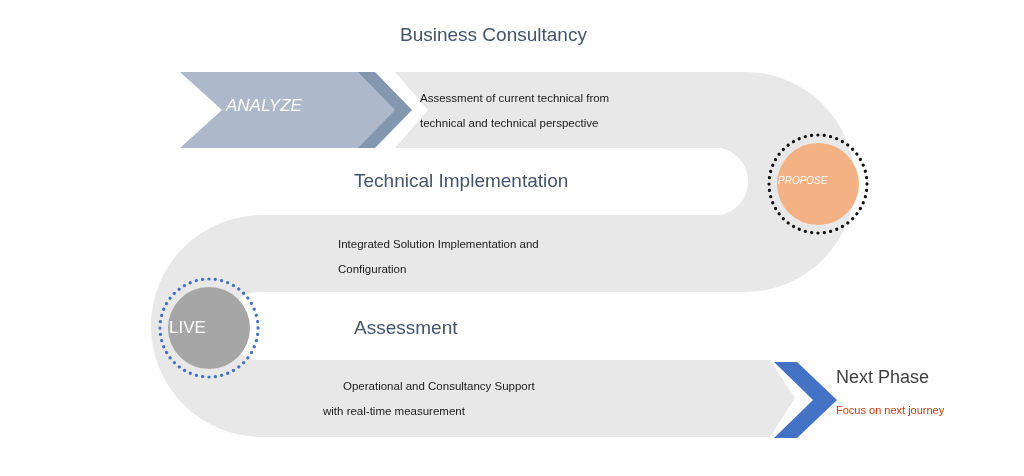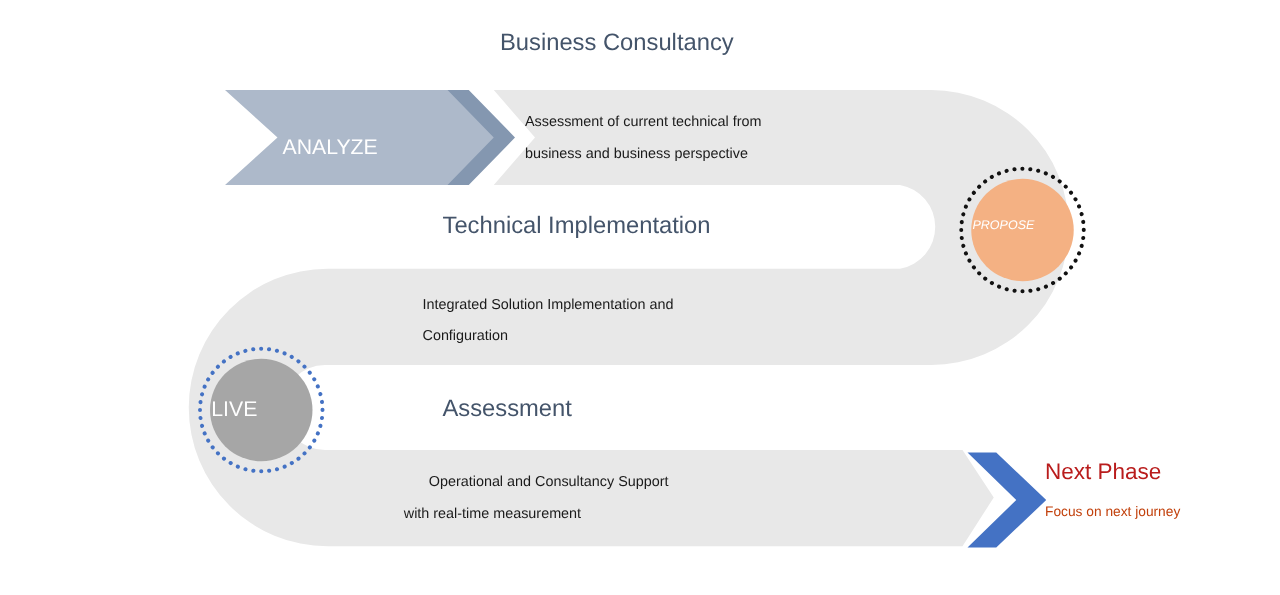--- a/index.html
+++ b/index.html
@@ -3,21 +3,21 @@
   <meta charset="utf-8">
   <style>
     html, body { margin: 0; padding: 0; background: #ffffff; }
     body { width: 1024px; height: 476px; position: relative; overflow: hidden;
            font-family: "Liberation Sans", "DejaVu Sans", sans-serif; }
     svg.road { position: absolute; left: 0; top: 0; }
     .label { position: absolute; text-align: left; white-space: nowrap; }
     .heading { color: #44546a; font-size: 19px; }
     .desc { color: #1a1a1a; font-size: 11.5px; line-height: 25px; }
     .node-text { color: #ffffff; font-size: 17px; }
-    .next-title { color: #b91c1c; font-size: 18px; text-align: left; }
+    .next-title { color: #404040; font-size: 18px; text-align: left; }
     .next-sub { color: #c2410c; font-size: 11px; text-align: left; }
   </style>
 </head>
 <body>
 
 <svg class="road" width="1024" height="476" viewBox="0 0 1024 476">
 
   <path d="M395,72 L745,72 A110,110 0 0 1 745,292 L260,292 A34,34 0 0 0 260,360 L770,360 L795,398 L770,437 L262,437 A110,110 0 0 1 262,215 L720,215 A34,34 0 0 0 720,148 L395,148 L428,110 Z" fill="#e8e8e8"></path>
 
   <polygon points="180,72 365,72 402,110 365,148 180,148 222,110" fill="#adb9ca"></polygon>
@@ -26,24 +26,24 @@
 
   <circle cx="818" cy="184" r="49" fill="none" stroke="#111111" stroke-width="3.2" stroke-dasharray="0.1 6.3" stroke-linecap="round"></circle>
   <circle cx="818" cy="184" r="41" fill="#f4b183"></circle>
 
   <circle cx="209" cy="328" r="49" fill="none" stroke="#4472c4" stroke-width="3.2" stroke-dasharray="0.1 6.3" stroke-linecap="round"></circle>
   <circle cx="209" cy="328" r="41" fill="#a6a6a6"></circle>
 
   <polygon points="774,362 797,362 837,400 797,438 774,438 813,400" fill="#4472c4"></polygon>
 </svg>
 
-<div class="label node-text" style="left:226px; top:108px; width:120px;">ANALYZE</div>
+<div class="label node-text" style="left:226px; top:96px; width:120px;font-style:italic;">ANALYZE</div>
 <div class="label heading" style="left:400px; top:24px; width:300px;">Business Consultancy</div>
 <div class="label desc" style="left:420px; top:86px; width:300px;">Assessment of current technical from</div>
-<div class="label desc" style="left:420px; top:111px; width:300px;">business and business perspective</div>
+<div class="label desc" style="left:420px; top:111px; width:300px;">technical and technical perspective</div>
 
 <div class="label node-text" style="left:778px; top:175px; width:80px; font-size:10px;font-style:italic;">PROPOSE</div>
 <div class="label heading" style="left:354px; top:170px; width:300px;">Technical Implementation</div>
 <div class="label desc" style="left:338px; top:232px; width:300px;">Integrated Solution Implementation and</div>
 <div class="label desc" style="left:338px; top:257px; width:300px;">Configuration</div>
 
 <div class="label node-text" style="left:169px; top:318px; width:90px;">LIVE</div>
 <div class="label heading" style="left:354px; top:317px; width:300px;">Assessment</div>
 <div class="label desc" style="left:343px; top:374px; width:300px;">Operational and Consultancy Support</div>
 <div class="label desc" style="left:323px; top:399px; width:300px;">with real-time measurement</div>

